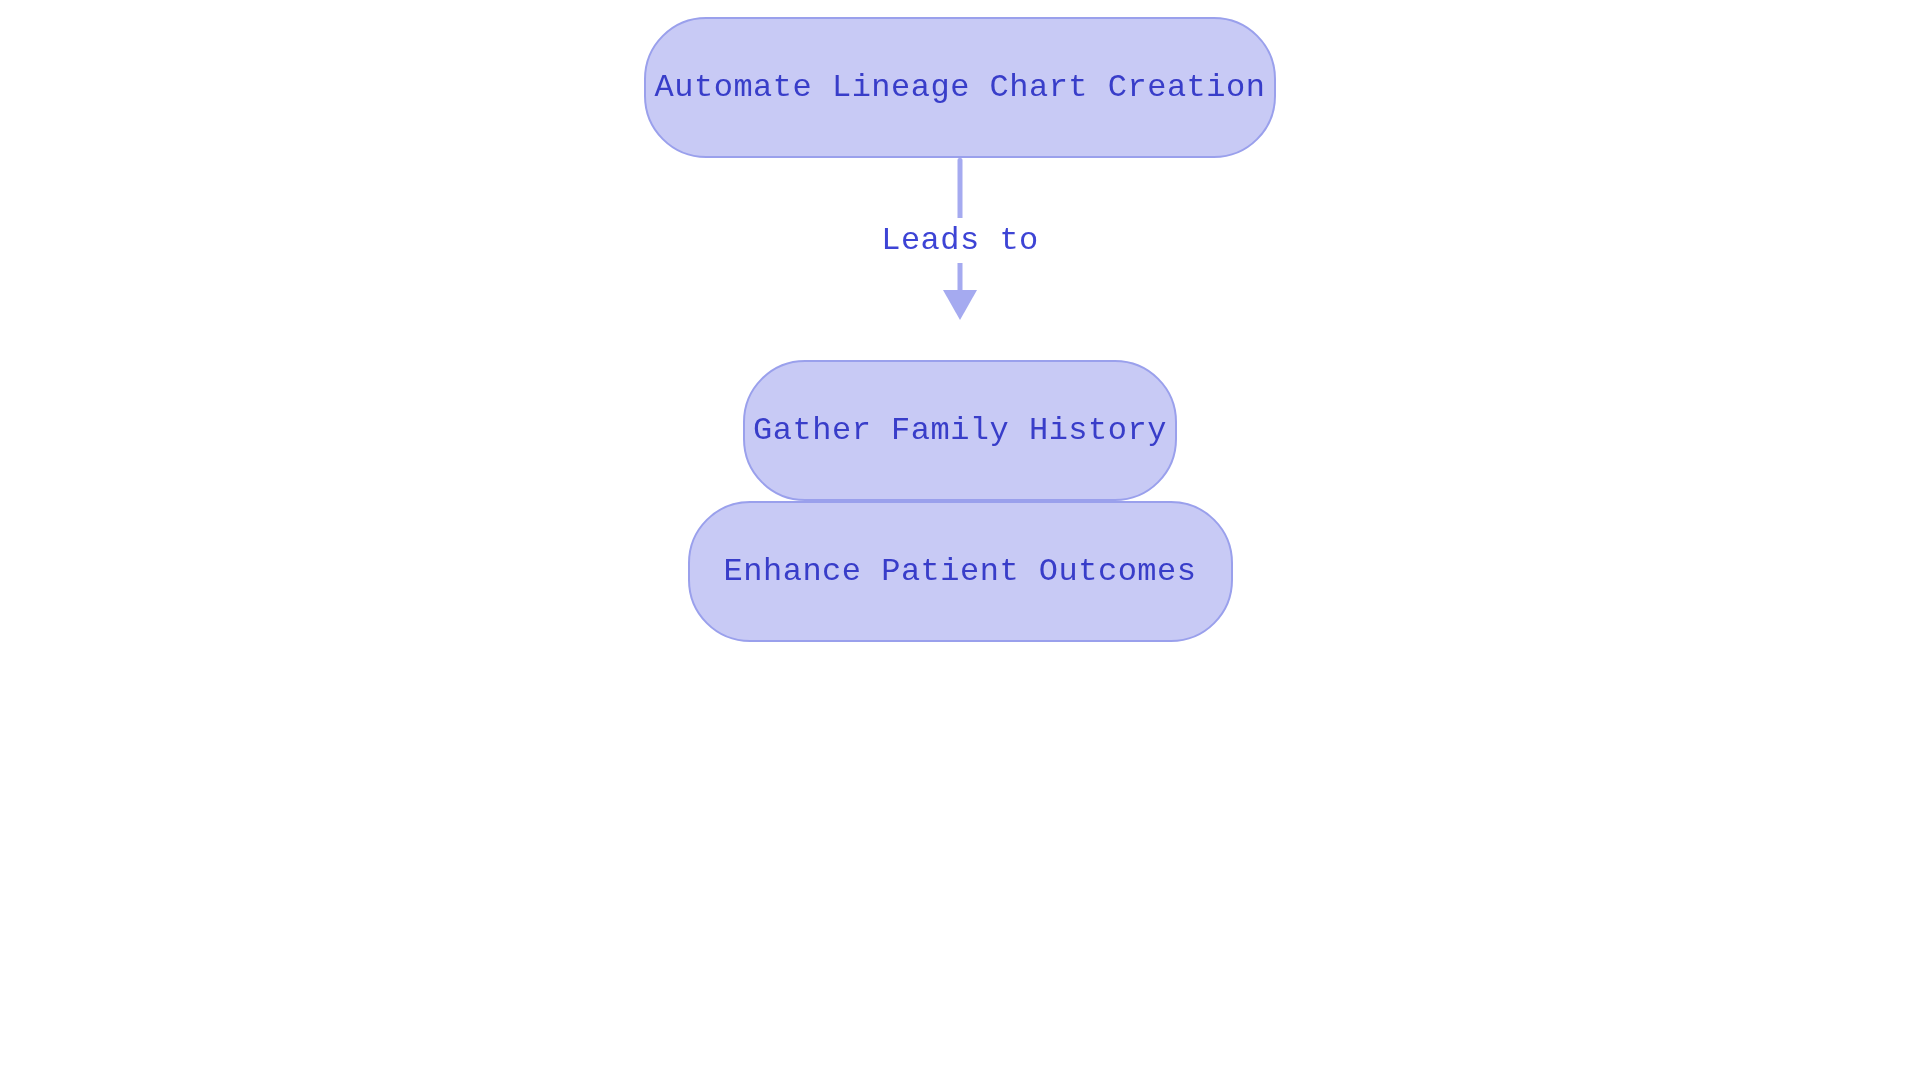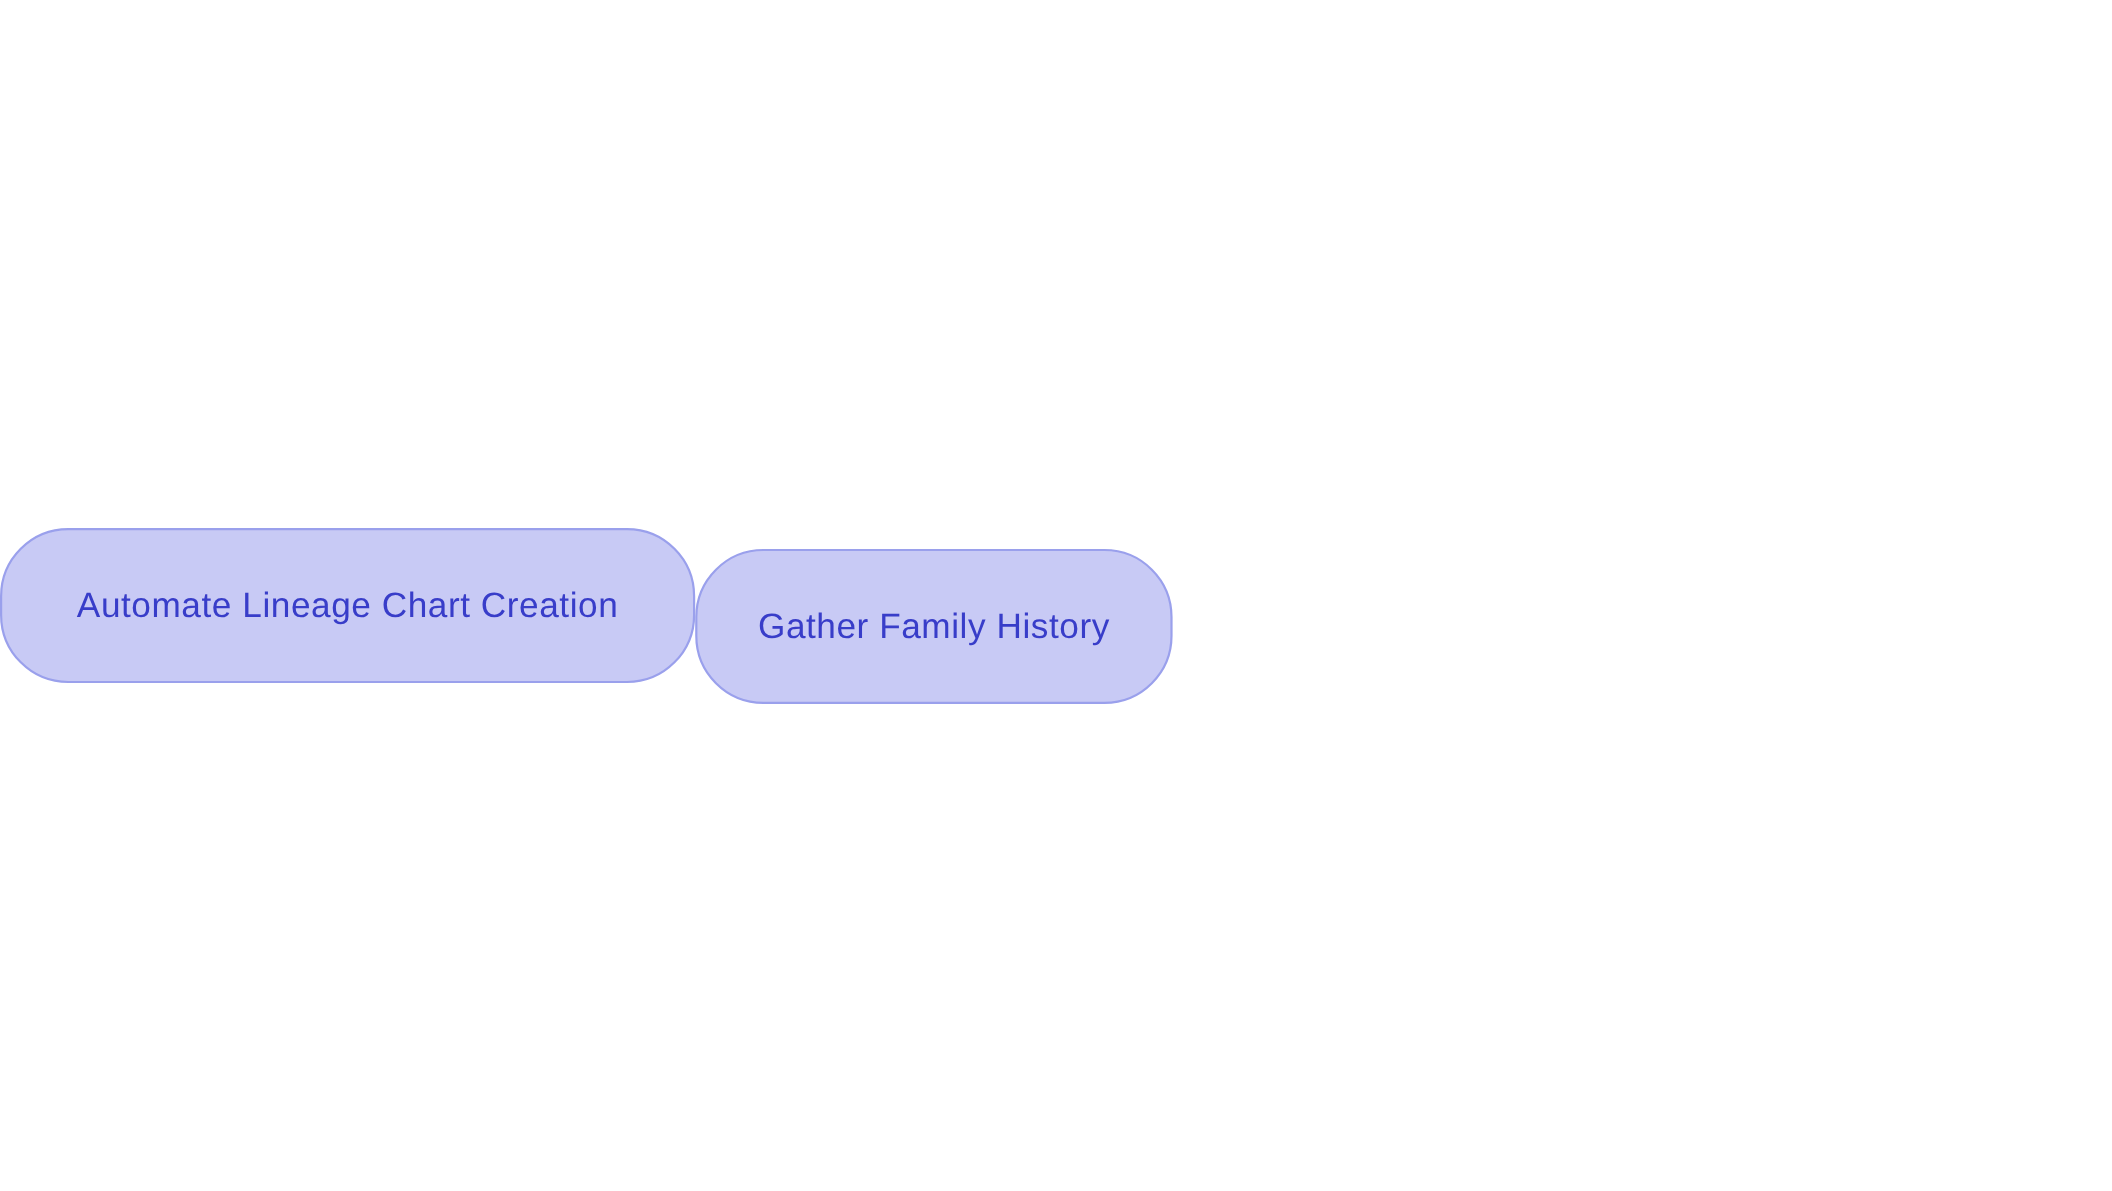--- a/index.html
+++ b/index.html
@@ -11,25 +11,25 @@
     --edge-text: #3d44d5;
   }
   * { margin: 0; padding: 0; box-sizing: border-box; }
   html, body { background: var(--bg); }
   .canvas {
     position: relative;
     width: 1920px;
     height: 1083px;
     background: var(--bg);
     display: flex;
-    flex-direction: row;
+    flex-direction: column;
     align-items: center;
     padding-top: 17px;
     overflow: hidden;
-    font-family: Liberation Sans, sans-serif;
+    font-family: Liberation Mono, monospace;
     text-align: right;
   }
   .node {
     height: 141px;
     border-radius: 62px;
     background: var(--node-fill);
     border: 2px solid var(--node-border);
     display: flex;
     align-items: center;
     justify-content: center;
@@ -90,22 +90,30 @@
 </style>
 </head>
 <body>
 
 <div class="canvas">
 
   <div class="node w1">
     <span class="node-label">Automate Lineage Chart Creation</span>
   </div>
 
+  <div class="connector">
+    <span class="connector-line"></span>
+    <span class="edge-label">Leads to</span>
+    <span class="arrowhead"></span>
+  </div>
 
   <div class="node w2">
     <span class="node-label">Gather Family History</span>
   </div>
 
 
 
 
+  <div class="node w4">
+    <span class="node-label">Enhance Patient Outcomes</span>
+  </div>
 
 </div>
 
 </body></html>

